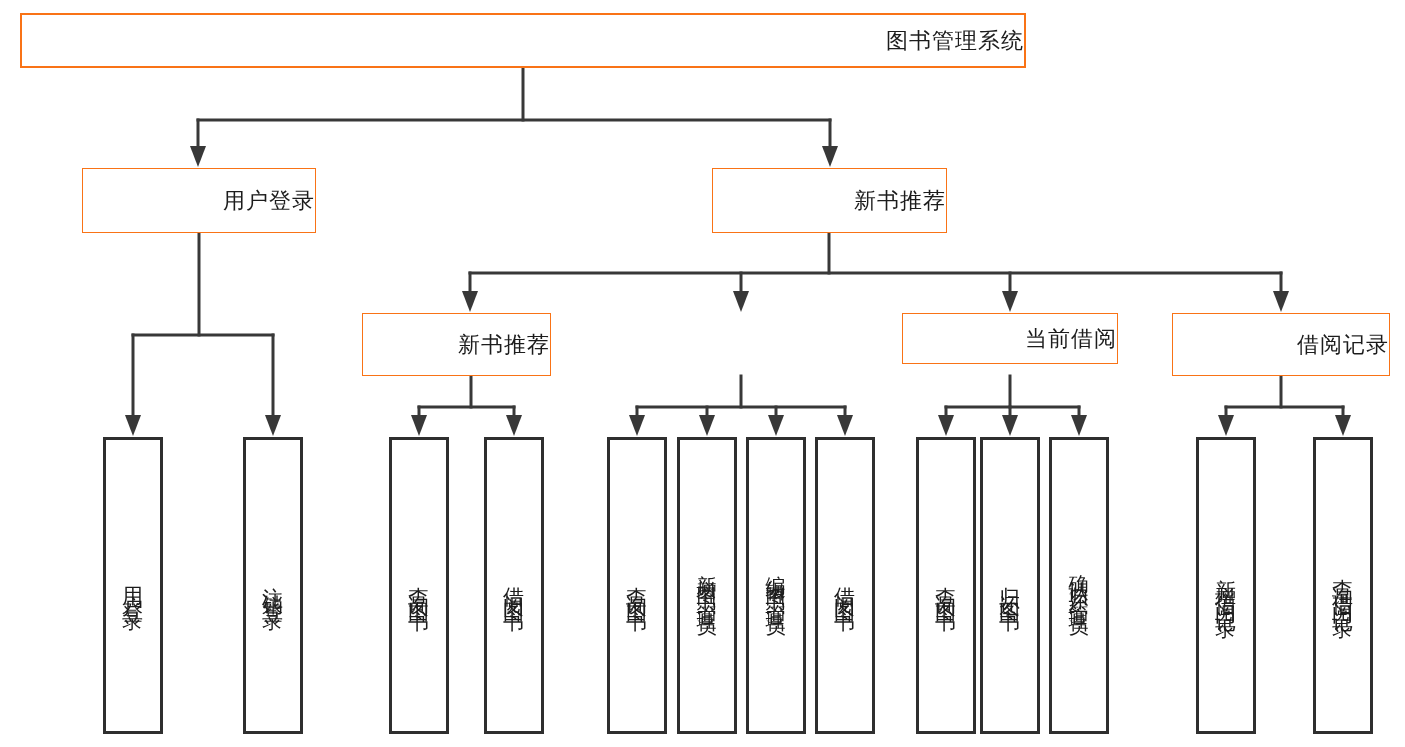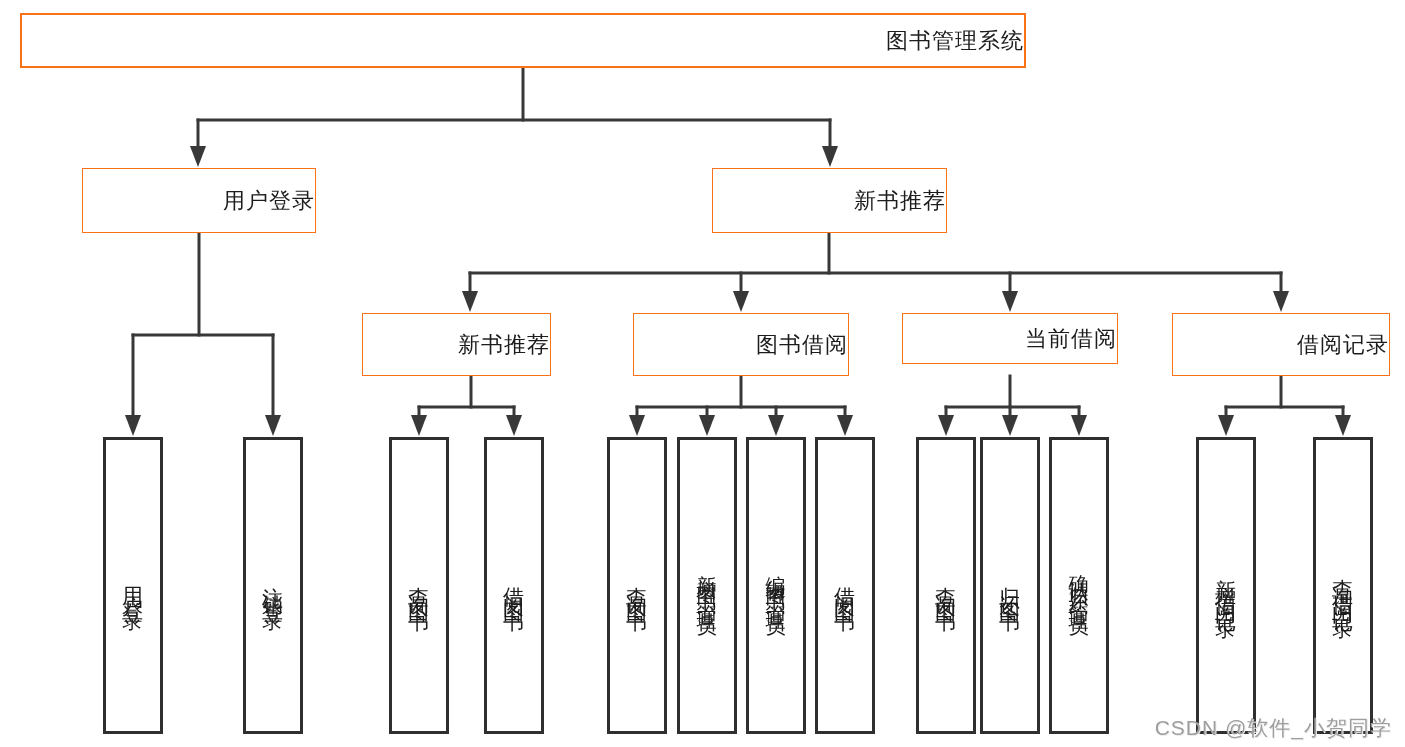--- a/index.html
+++ b/index.html
@@ -138,23 +138,20 @@
   <div class="node h" style="left:82px; top:168px; width:234px; height:65px;">
     <span>用户登录</span>
   </div>
   <div class="node h" style="left:712px; top:168px; width:235px; height:65px;">
     <span>新书推荐</span>
   </div>
 
   <div class="node h" style="left:362px; top:313px; width:189px; height:63px;">
     <span>新书推荐</span>
   </div>
-  <div class="node h" style="left:633px; top:313px; width:216px; height:63px;">
-    <span>图书借阅</span>
-  </div>
   <div class="node h" style="left:902px; top:313px; width:216px; height:51px;">
     <span>当前借阅</span>
   </div>
   <div class="node h" style="left:1172px; top:313px; width:218px; height:63px;">
     <span>借阅记录</span>
   </div>
 
   <div class="leaf" style="left:103px;">
     <span>用户登录</span>
   </div>
@@ -192,14 +189,13 @@
     <span>确认归还（管理员）</span>
   </div>
 
   <div class="leaf" style="left:1196px;">
     <span>新增借阅记录</span>
   </div>
   <div class="leaf" style="left:1313px;">
     <span>查询借阅记录</span>
   </div>
 
-  <div class="watermark">CSDN @软件_小贺同学</div>
 </div>
 
 </body></html>

